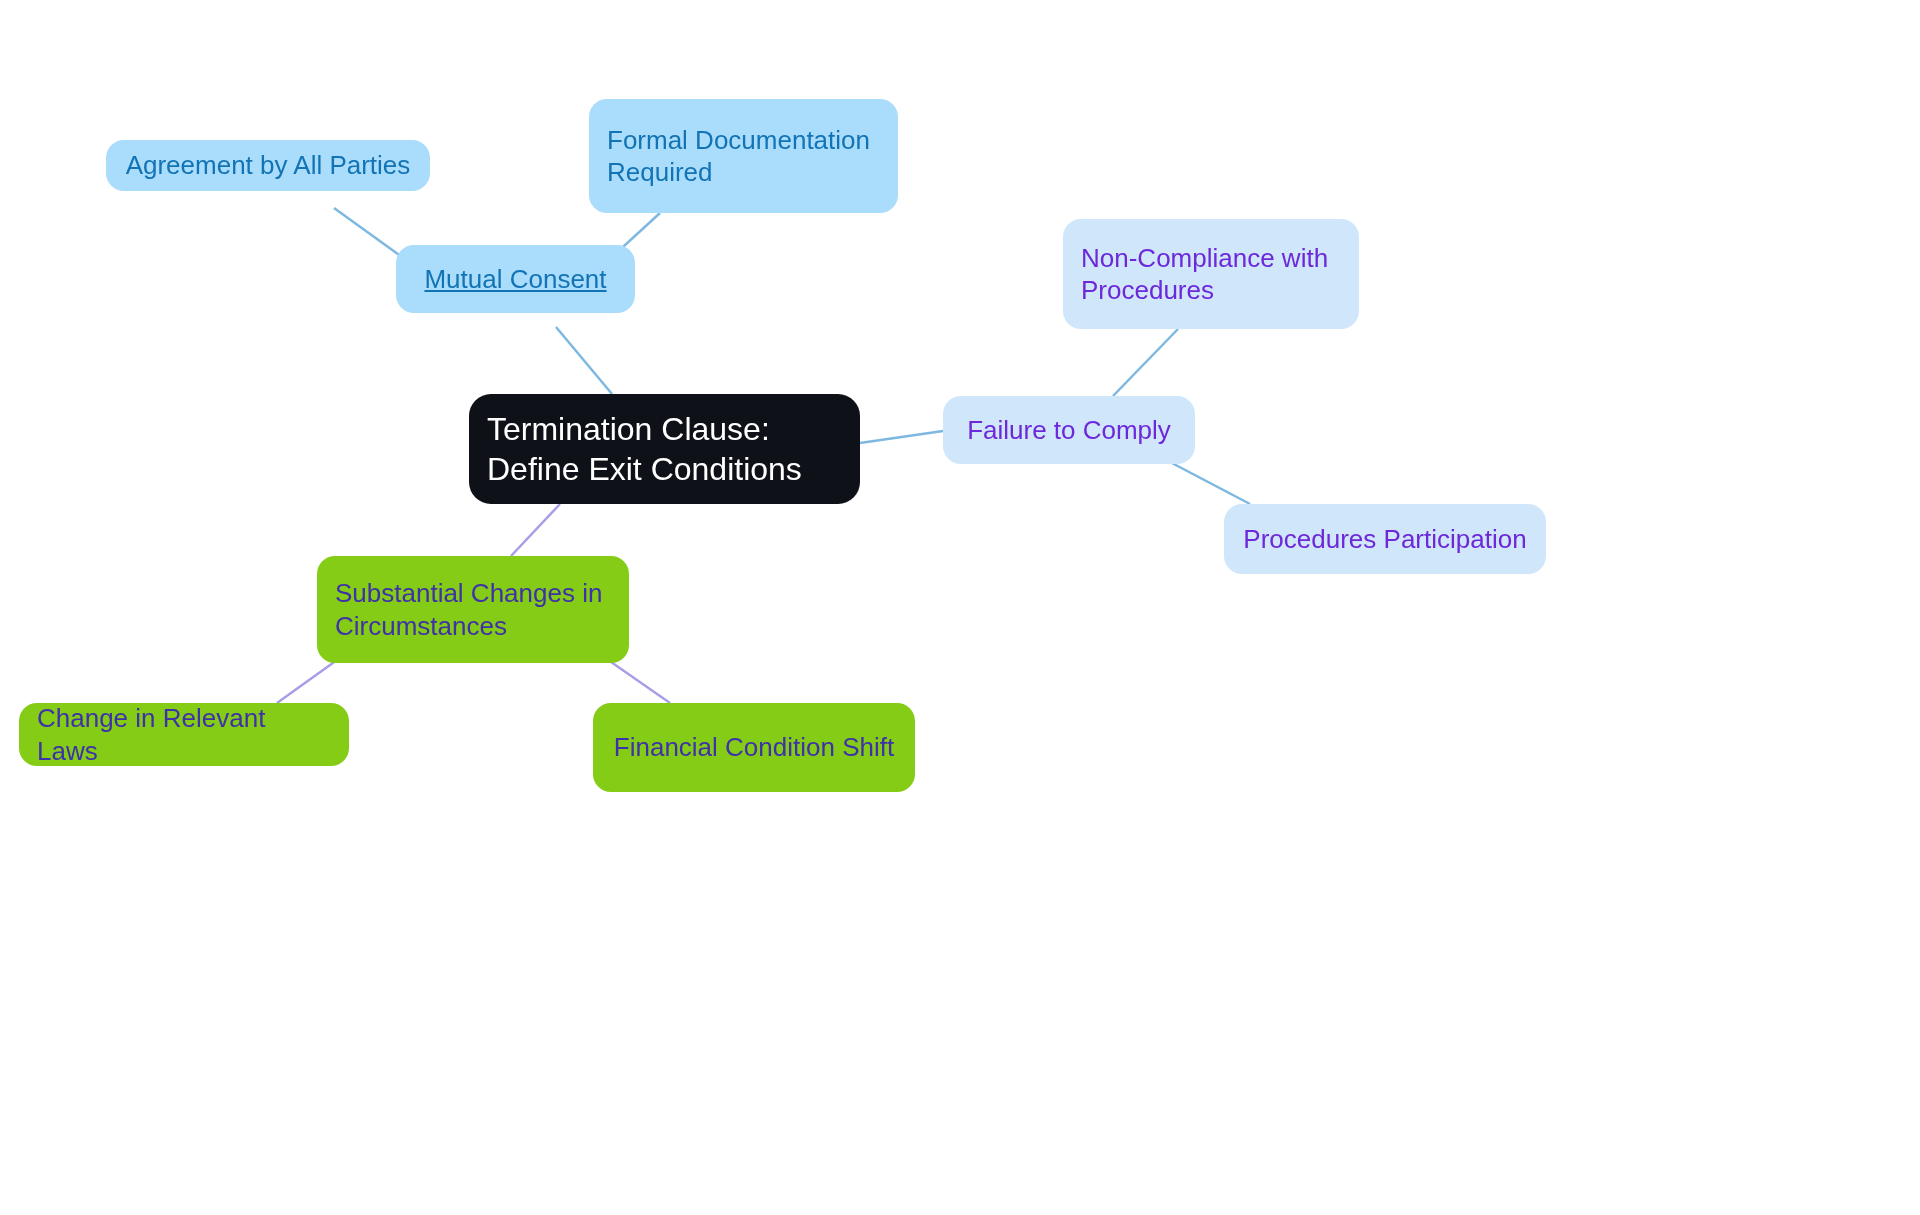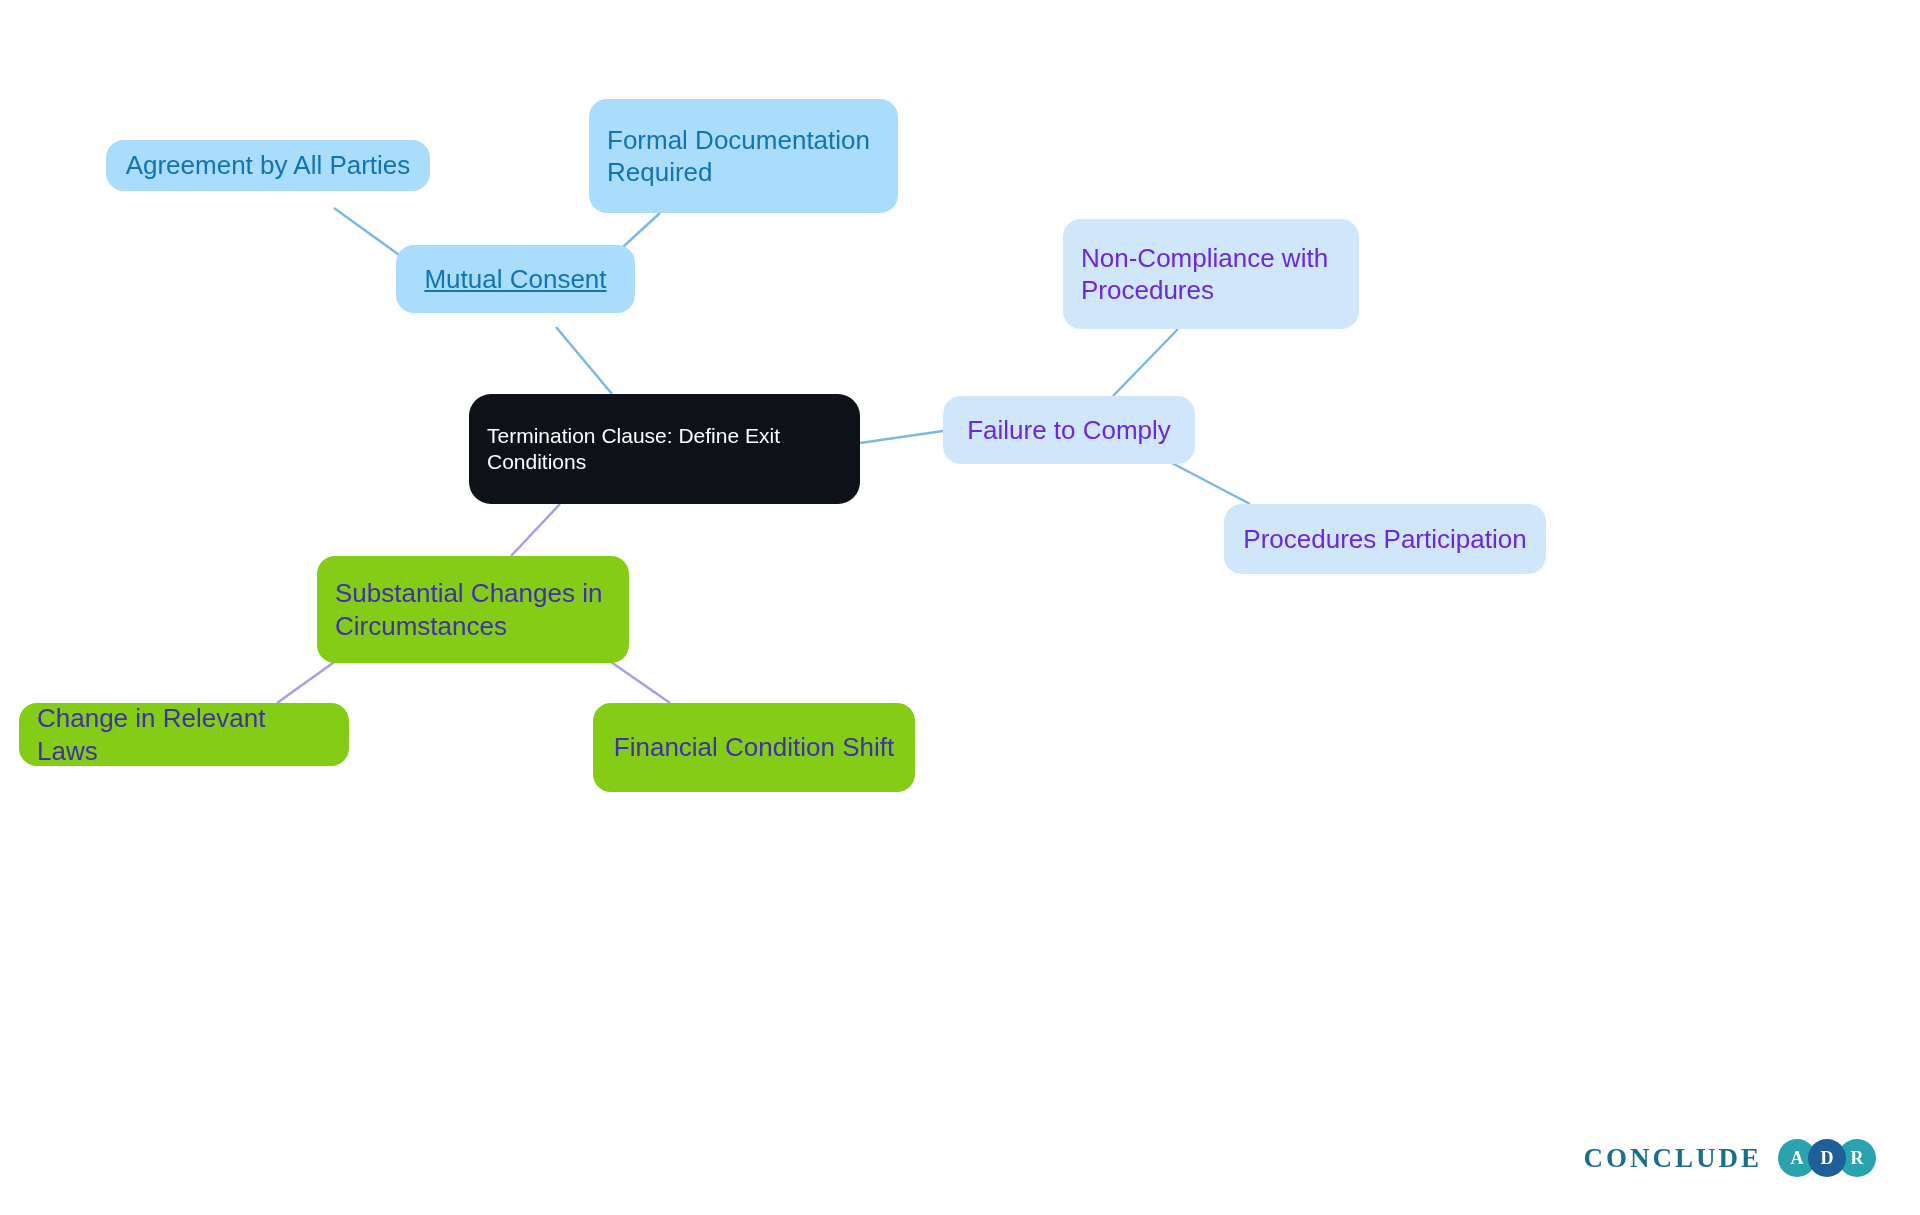--- a/index.html
+++ b/index.html
@@ -34,21 +34,21 @@
     justify-content: center;
     text-align: left;
     border-radius: 18px;
     line-height: 1.25;
     padding: 10px 18px;
     white-space: pre-line;
   }
   .node-root {
     background: #0e1117;
     color: #ffffff;
-    font-size: 21px;
+    font-size: 32px;
     border-radius: 22px;
   }
   .node-blue {
     background: #aadcfb;
     color: #1273b5;
     font-size: 26px;
   }
   .node-lightblue {
     background: #cfe6fb;
     color: #6d28d9;
@@ -115,21 +115,13 @@
       <div class="node node-blue" style="left: 106px; top: 140px; width: 324px; height: 51px;">Agreement by All Parties</div>
       <div class="node node-blue" style="left: 589px; top: 99px; width: 309px; height: 114px;">Formal Documentation Required</div>
       <div class="node node-lightblue" style="left: 943px; top: 396px; width: 252px; height: 68px;">Failure to Comply</div>
       <div class="node node-lightblue" style="left: 1063px; top: 219px; width: 296px; height: 110px;">Non-Compliance with Procedures</div>
       <div class="node node-lightblue" style="left: 1224px; top: 504px; width: 322px; height: 70px;">Procedures Participation</div>
       <div class="node node-purple" style="left: 317px; top: 556px; width: 312px; height: 107px;">Substantial Changes in Circumstances</div>
       <div class="node node-purple" style="left: 19px; top: 703px; width: 330px; height: 63px;">Change in Relevant Laws</div>
       <div class="node node-purple" style="left: 593px; top: 703px; width: 322px; height: 89px;">Financial Condition Shift</div>
     </div>
 
-  <div class="brand">
-    <div class="brand-word">CONCLUDE</div>
-    <div class="brand-dots">
-      <div class="brand-dot a">A</div>
-      <div class="brand-dot d">D</div>
-      <div class="brand-dot r">R</div>
-    </div>
-  </div>
 </div>
 
 </body></html>

